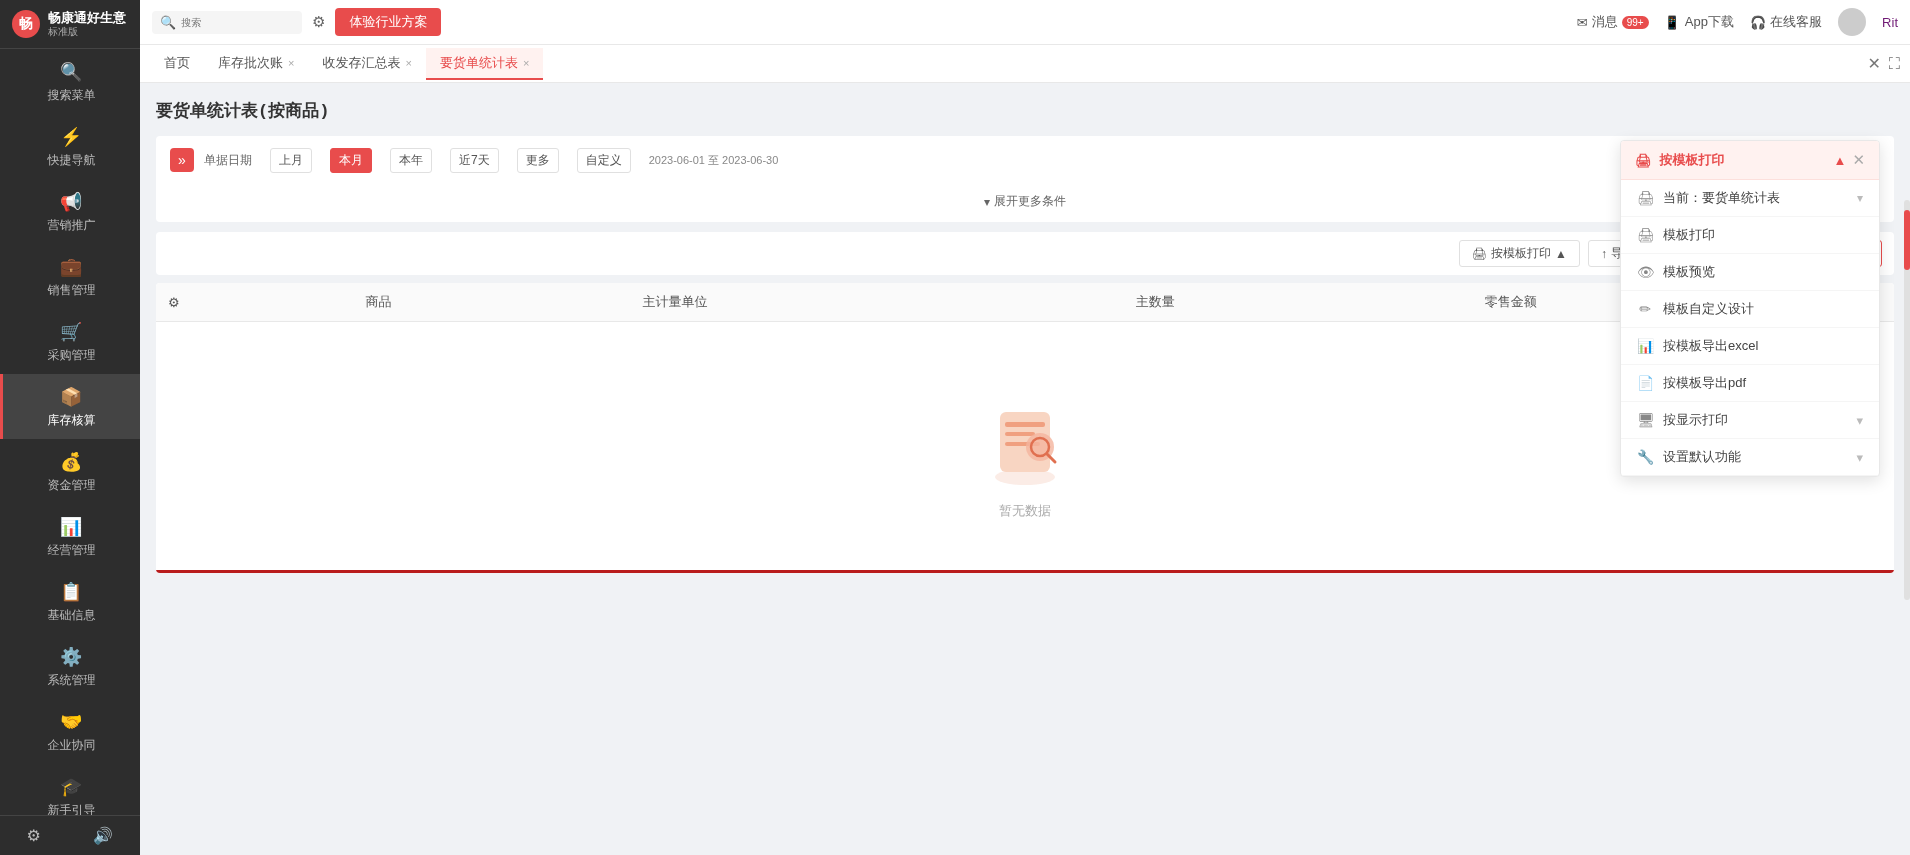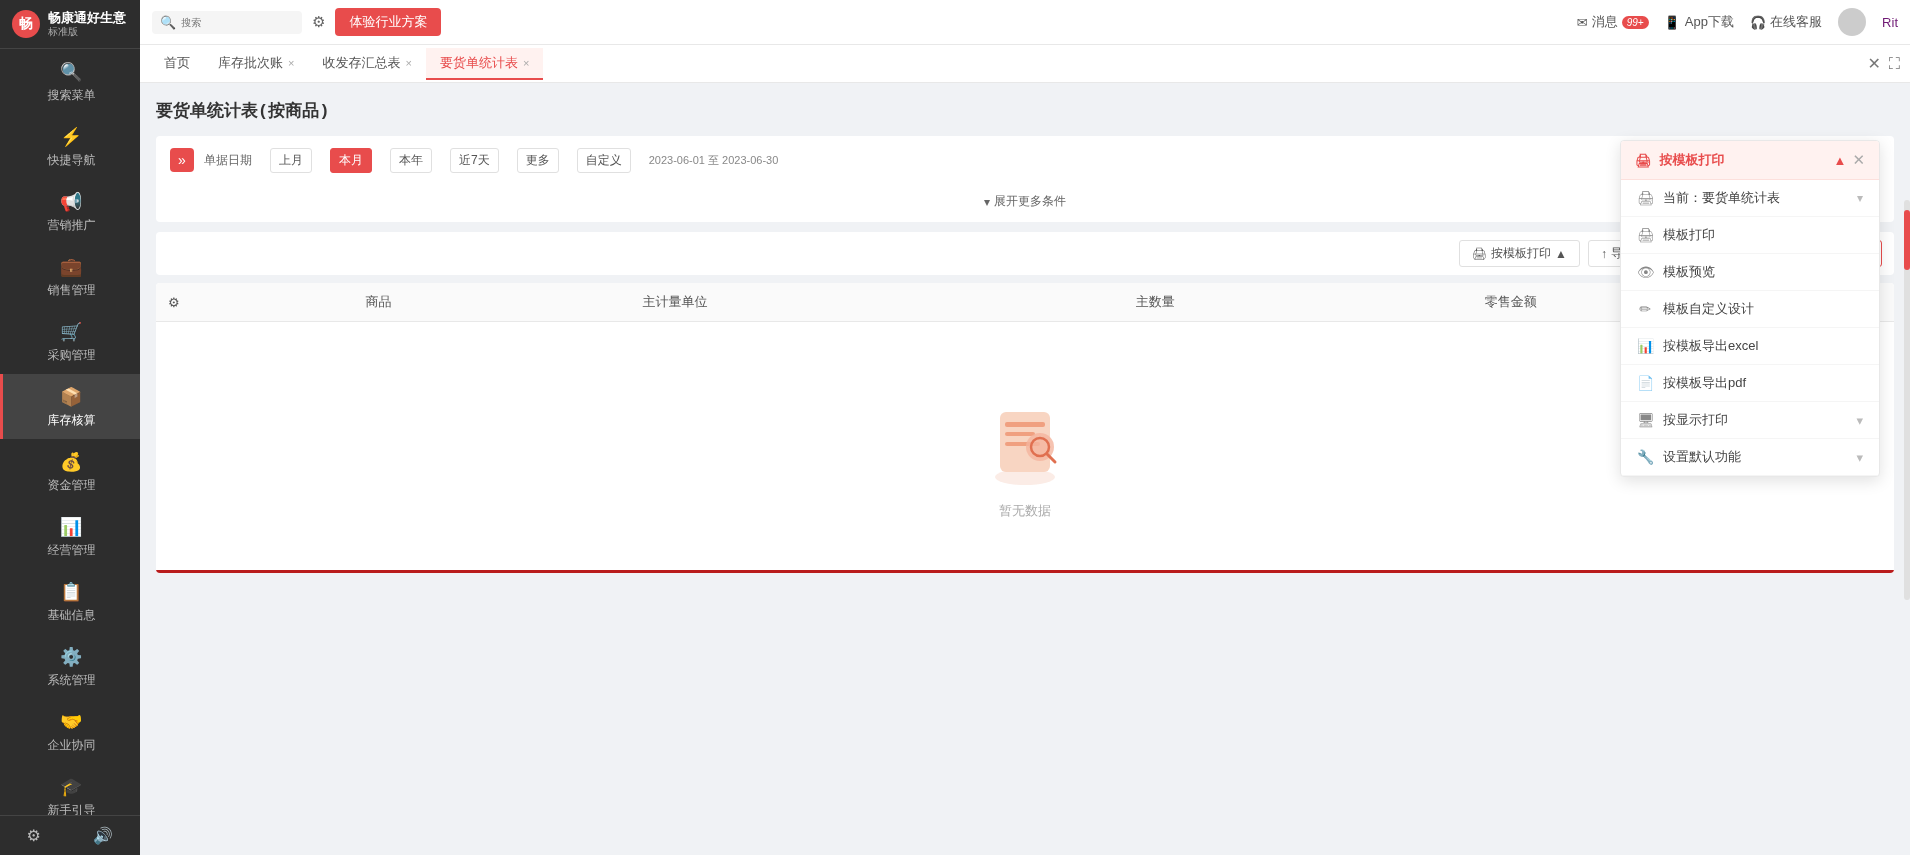--- a/index.html
+++ b/index.html
@@ -113,21 +113,20 @@
     }
     .topbar-spacer { flex: 1; }
     .topbar-actions { display: flex; align-items: center; gap: 16px; color: #555; font-size: 13px; }
     .topbar-action-item { display: flex; align-items: center; gap: 4px; cursor: pointer; }
     .topbar-action-item .badge {
       background: #e84c4c;
       color: #fff;
       border-radius: 8px;
       font-size: 10px;
       padding: 1px 5px;
-      font-style: italic;
     }
     .topbar-avatar {
       width: 28px; height: 28px;
       background: #ccc;
       border-radius: 50%;
     }
 
     
     .tabbar {
       background: #fff;

